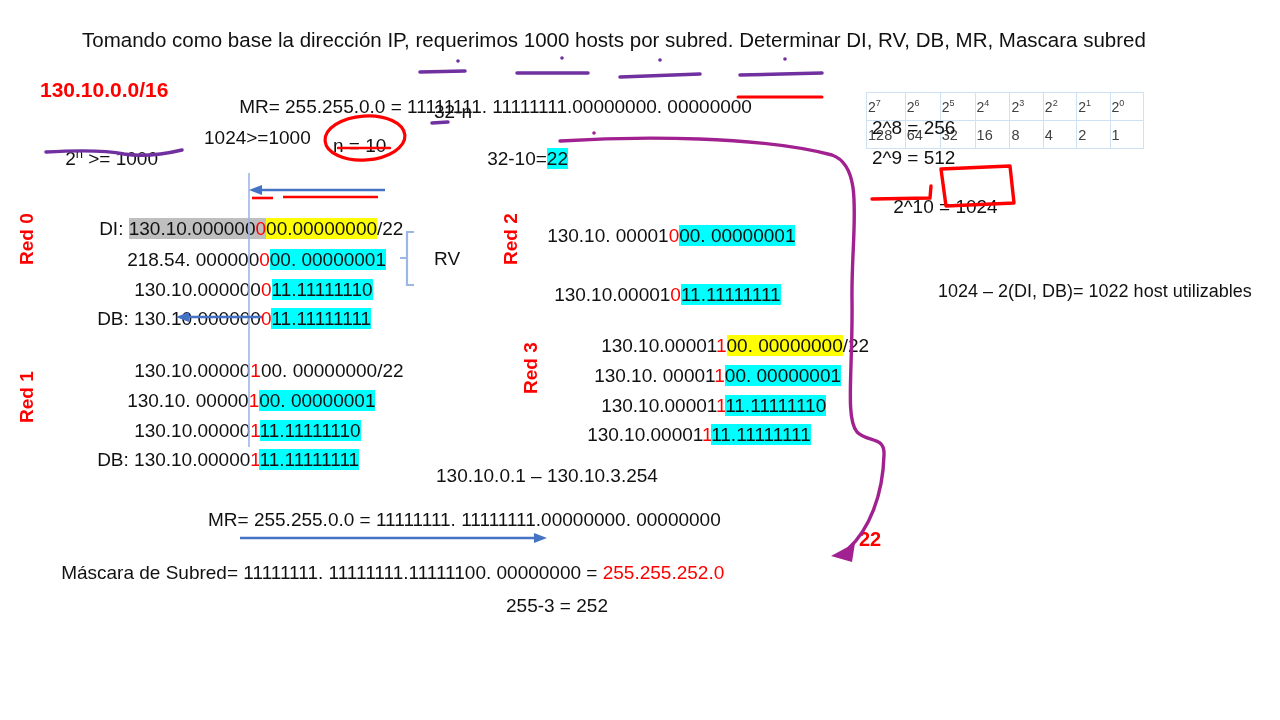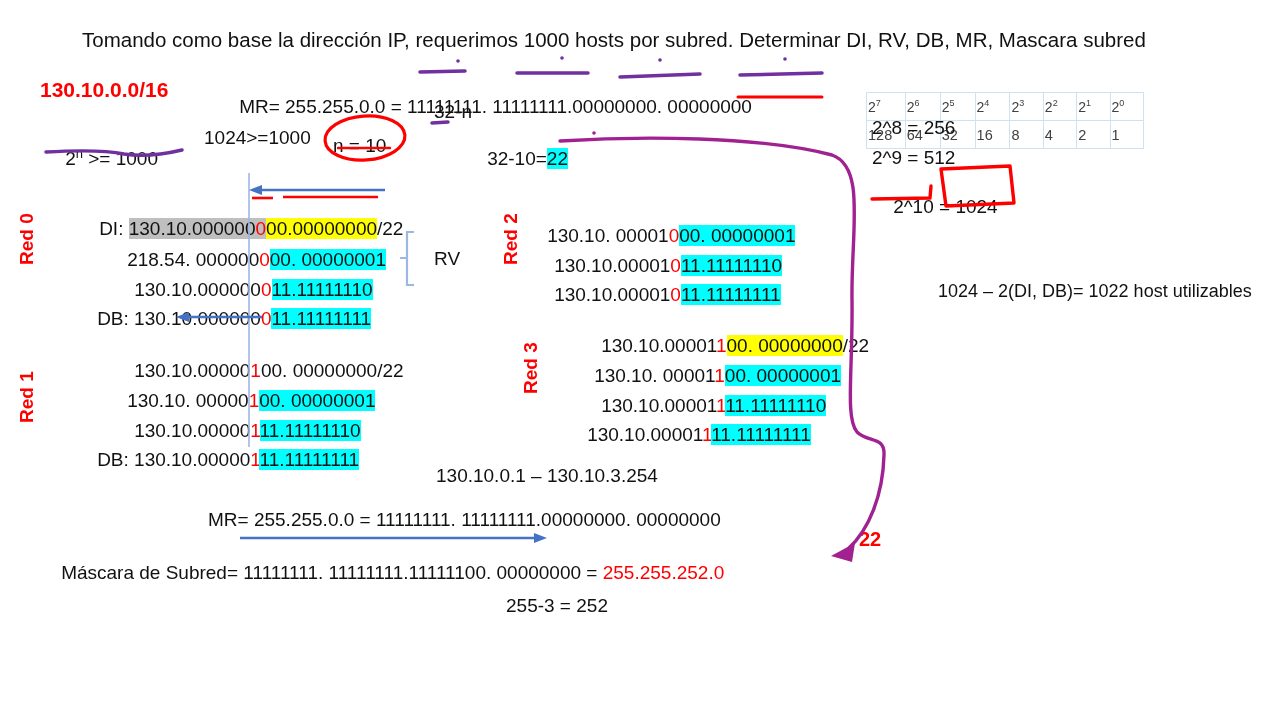--- a/index.html
+++ b/index.html
@@ -123,23 +123,20 @@
   </div>
   <div class="abs t" style="left:76px;top:431px;">
     <span>DB: </span><span>130.10.00000</span><span class="red">1</span><span class="hl-cyan">11.11111111</span><span></span>
   </div>
 
   <div class="abs netlabel" style="left:500px;top:265px;">Red 2</div>
 
   <div class="abs t" style="left:526px;top:207px;">
     <span></span><span>130.10. 00001</span><span class="red">0</span><span class="hl-cyan">00. 00000001</span><span></span>
   </div>
-  <div class="abs t" style="left:533px;top:237px;">
-    <span></span><span>130.10.00001</span><span class="red">0</span><span class="hl-cyan">11.11111110</span><span></span>
-  </div>
   <div class="abs t" style="left:533px;top:266px;">
     <span></span><span>130.10.00001</span><span class="red">0</span><span class="hl-cyan">11.11111111</span><span></span>
   </div>
 
   <div class="abs netlabel" style="left:520px;top:394px;">Red 3</div>
 
   <div class="abs t" style="left:580px;top:317px;">
     <span></span><span>130.10.00001</span><span class="red">1</span><span class="hl-yellow">00. 00000000</span><span>/22</span>
   </div>
   <div class="abs t" style="left:573px;top:347px;">

